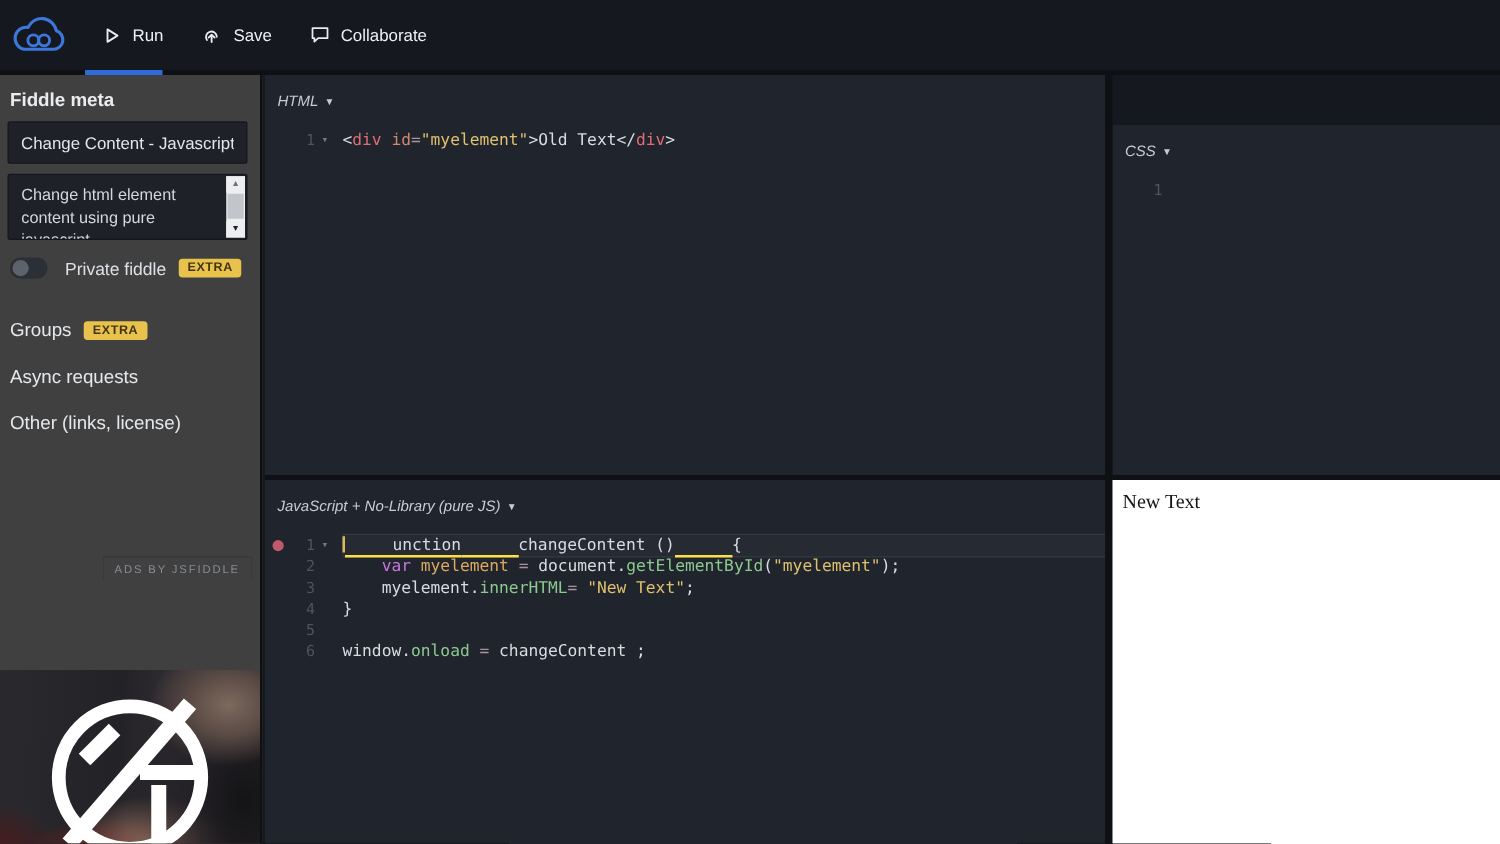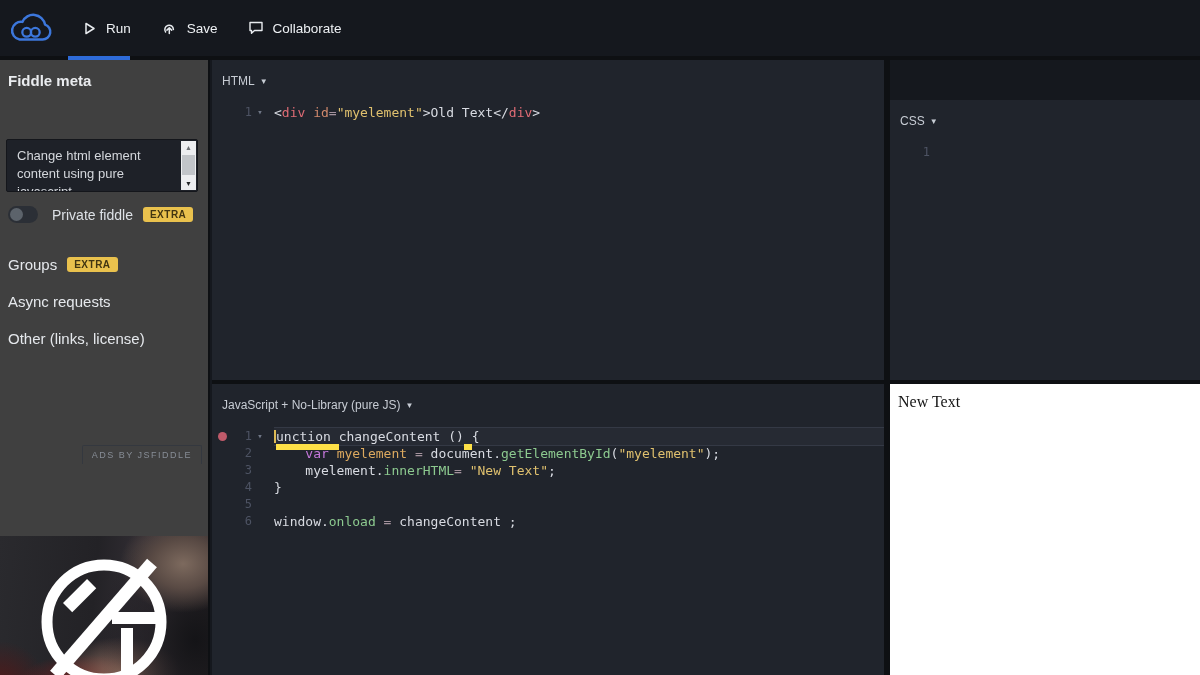--- a/index.html
+++ b/index.html
@@ -57,35 +57,35 @@
 
   
   .html-panel { position:absolute; left:212px; top:60px;  width:672px; height:320px; background:#20242c; }
   .js-panel   { position:absolute; left:212px; top:384px; width:672px; height:291px; background:#20242c; }
   .css-panel  { position:absolute; left:890px; top:60px;  width:310px; height:320px; background:#20242c;margin-top:40px; }
   .result-panel { position:absolute; left:890px; top:384px; width:310px; bottom:0; background:#ffffff; }
   .hdiv-left  { position:absolute; left:212px; top:380px; width:672px; height:4px; background:#0e1013; }
   .hdiv-right { position:absolute; left:890px; top:380px; width:310px; height:4px; background:#0e1013; }
   .vdiv { position:absolute; left:884px; top:60px; width:6px; bottom:0; background:#0e1013; }
 
-  .panel-head { height:40px; padding:14px 0 0 10px; font-size:12px; color:#c7ccd4; cursor:pointer; }
+  .panel-head { height:40px; padding:14px 0 0 10px; font-size:12px; color:#c7ccd4; cursor:pointer;font-style:italic; }
   .chev { display:inline-block; margin-left:5px; font-size:8px; vertical-align:1px; color:#c7ccd4; }
 
   
   .code-block { padding-top:4px; font-family:"DejaVu Sans Mono","Liberation Mono",monospace; font-size:13px; }
   .code-line { display:flex; height:17px; line-height:17px; white-space:pre; }
   .gutter { width:62px; flex:0 0 62px; display:flex; align-items:center; }
   .bp { width:9px; height:9px; border-radius:50%; margin-left:6px; flex:0 0 9px; }
   .lnum { width:25px; text-align:right; font-size:12px; color:#4d5363; flex:0 0 25px; }
   .fold { width:16px; text-align:center; font-size:9px; color:#707786; flex:0 0 16px; }
   .code { flex:1; }
   .code span { white-space:pre; }
   .code-line.active .code { background:#262a33; box-shadow:0 1px 0 #343945, 0 -1px 0 #343945; }
   .caret { display:inline-block; width:2px; height:13px; background:#ddba54; vertical-align:-2px; }
-  .uwarn { border-bottom:6px solid #fde047; }
+  .uwarn { border-bottom:2px solid #fde047;padding-left:38px; }
 
   .result-text { padding:9px 0 0 8px; font-family:"Liberation Serif", serif; font-size:16px; color:#151515; }
 </style>
 </head>
 <body>
 
 <div id="root">
 
   <div class="header">
     <div class="logo-wrap">
@@ -116,20 +116,21 @@
         <span>Collaborate</span>
       </div>
     </div>
   </div>
   <div class="loader">
     <div class="bar" style="background: rgb(46, 107, 216);"></div>
   </div>
 
   <div class="sidebar">
     <div class="meta-title">Fiddle meta</div>
+    <input class="title-input" type="text" value="Change Content - Javascript" style="">
     <div class="desc">
       <div class="desc-text">Change html element content using pure javascript</div>
       <div class="vscroll">
         <div class="vs-btn vs-up">▲</div>
         <div class="vs-thumb"></div>
         <div class="vs-btn vs-down">▼</div>
       </div>
     </div>
     <div class="toggle-row">
       <div class="toggle">

